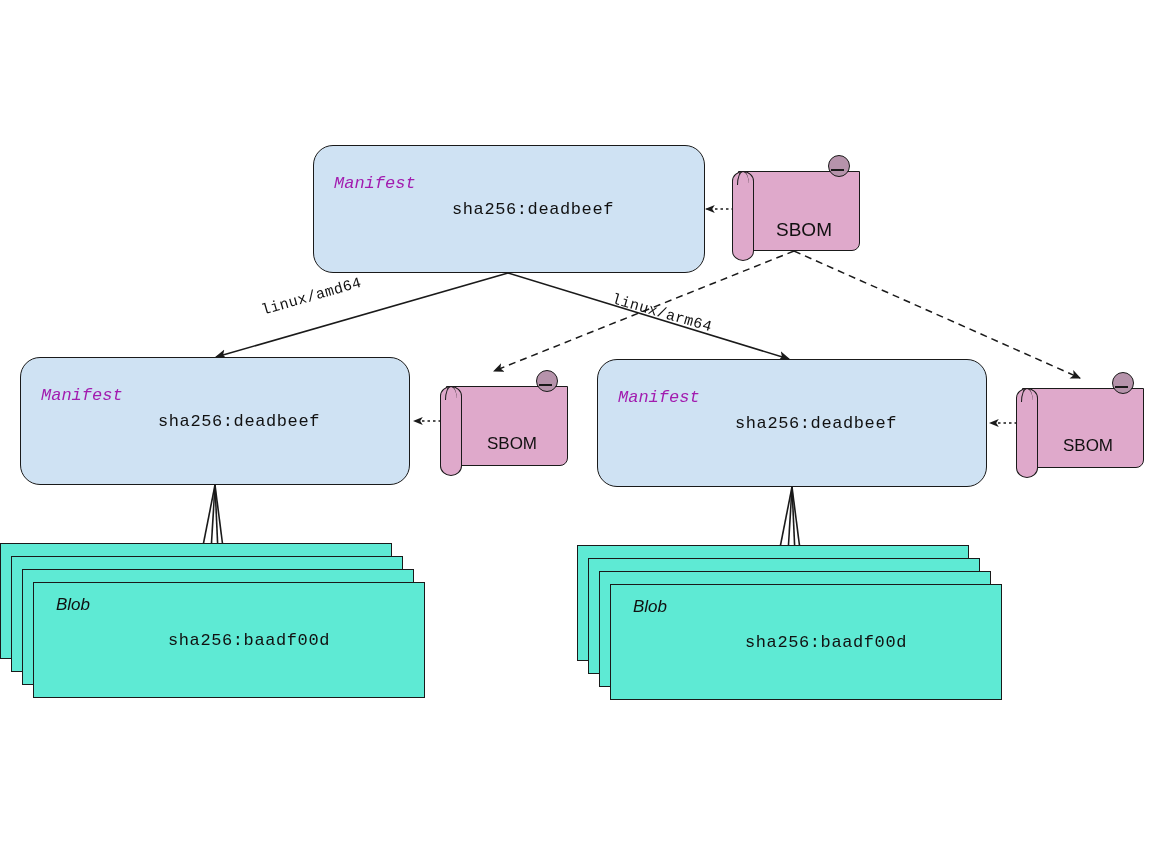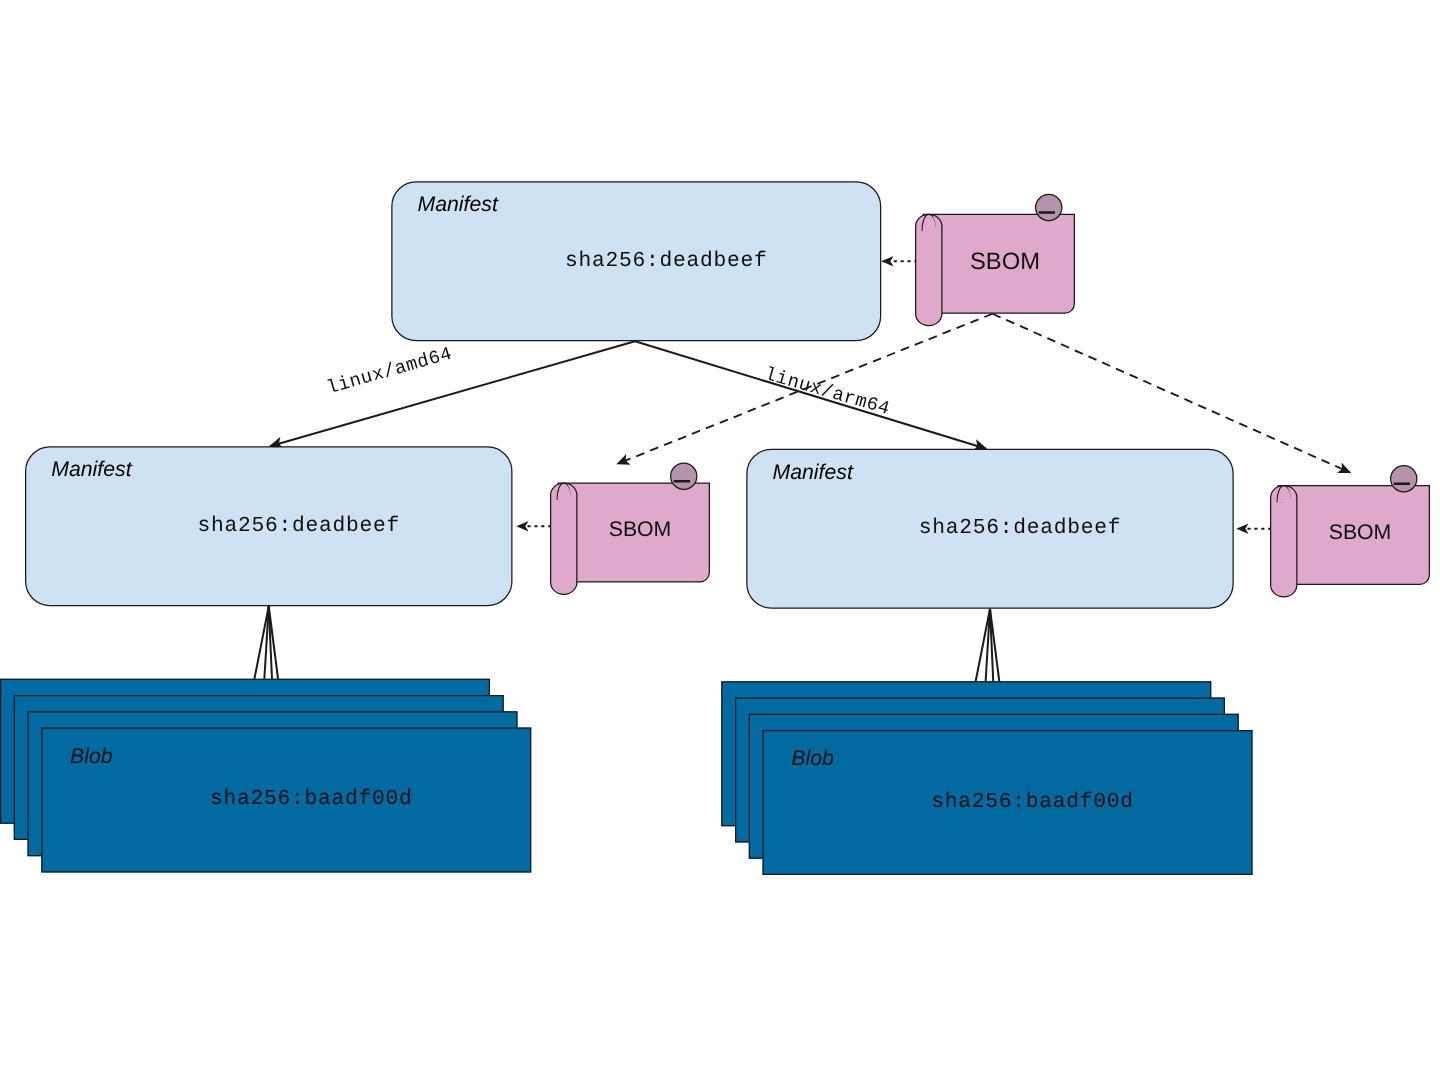--- a/index.html
+++ b/index.html
@@ -33,25 +33,25 @@
     position: absolute;
     box-sizing: border-box;
     background: #cfe2f3;
     border: 1.6px solid #1a1a1a;
     border-radius: 20px;
     z-index: 5;
   }
   .manifest .node-type {
     position: absolute;
     left: 20px;
-    top: 8px;
+    top: 28px;
     font-style: italic;
     font-size: 17px;
-    color: #000000;
-    font-family: Liberation Sans, sans-serif;
+    color: #a21caf;
+    font-family: Liberation Mono, monospace;
     white-space: nowrap;
   }
   .manifest .node-hash {
     position: absolute;
     left: 0;
     right: 0;
     top: 50%;
     transform: translateY(-50%);
     text-align: center;
     font-family: "Liberation Mono", monospace;
@@ -63,21 +63,21 @@
     white-space: nowrap;
   }
   
   .blob-stack {
     position: absolute;
     z-index: 4;
   }
   .blob-layer {
     position: absolute;
     box-sizing: border-box;
-    background: #0369a1;
+    background: #5eead4;
     border: 1.6px solid #1a1a1a;
   }
   .blob-front .node-type {
     position: absolute;
     left: 22px;
     top: 12px;
     font-style: italic;
     font-size: 17px;
     color: #111111;
     white-space: nowrap;
@@ -140,20 +140,21 @@
     background: #1a1a1a;
     z-index: 4;
   }
   .sbom .node-label {
     position: absolute;
     z-index: 5;
     text-align: center;
     color: #111111;
     font-family: "Liberation Sans", sans-serif;
     white-space: nowrap;
+    margin-top: 20px;
   }
   
   .edge-label {
     position: absolute;
     font-family: "Liberation Mono", monospace;
     font-size: 15px;
     color: #111111;
     white-space: nowrap;
     z-index: 7;
     letter-spacing: 0.4px;

